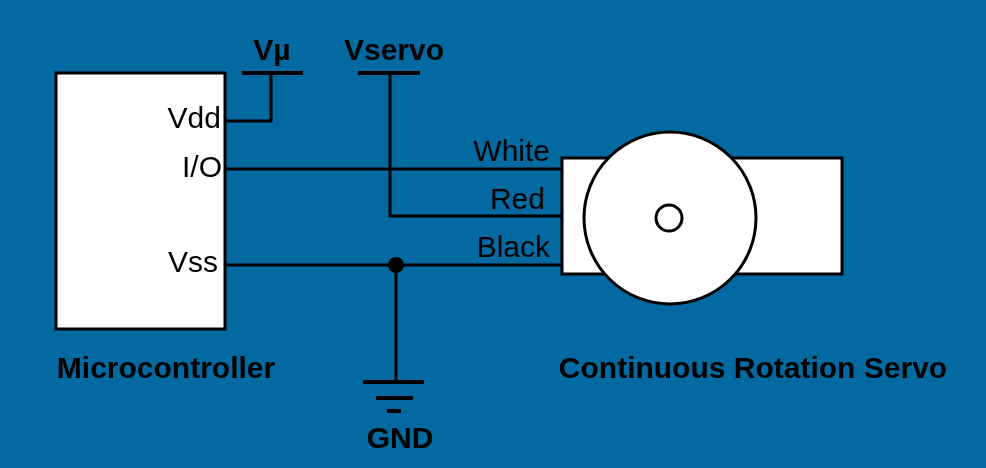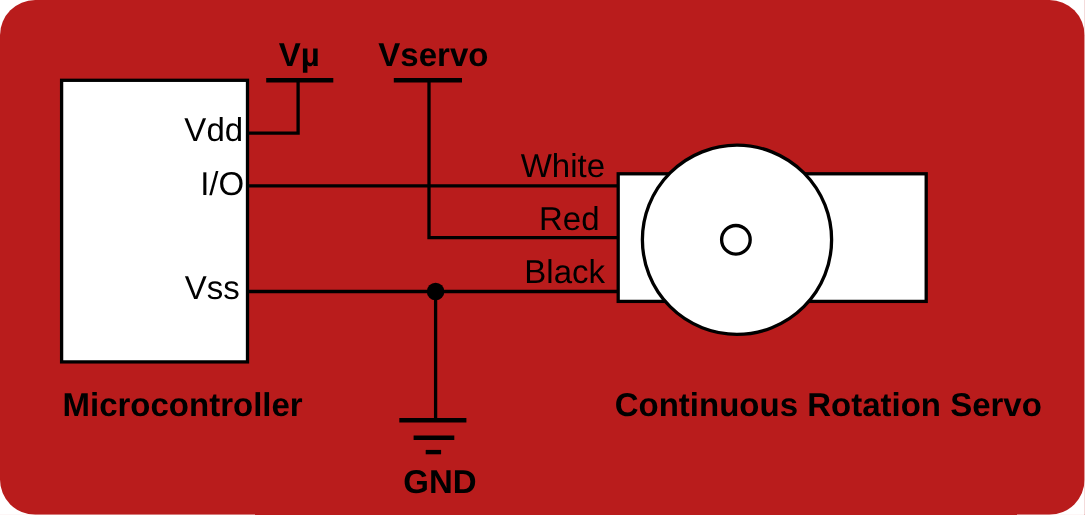--- a/index.html
+++ b/index.html
@@ -4,23 +4,22 @@
 <style>
   html, body {
     margin: 0;
     padding: 0;
     background: #ffffff;
   }
   .stage {
     position: relative;
     width: 986px;
     height: 468px;
-    background: #b91c1c;
+    background: #0369a1;
     overflow: hidden;
-    border-radius: 32px;
   }
   svg {
     display: block;
   }
   svg text {
     font-family: "Liberation Sans", sans-serif;
     font-size: 30px;
     fill: #000000;
   }
   svg text.bold {

